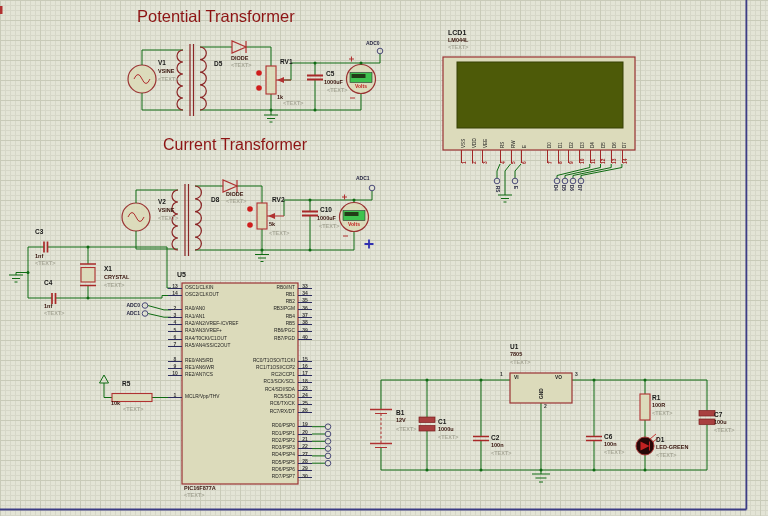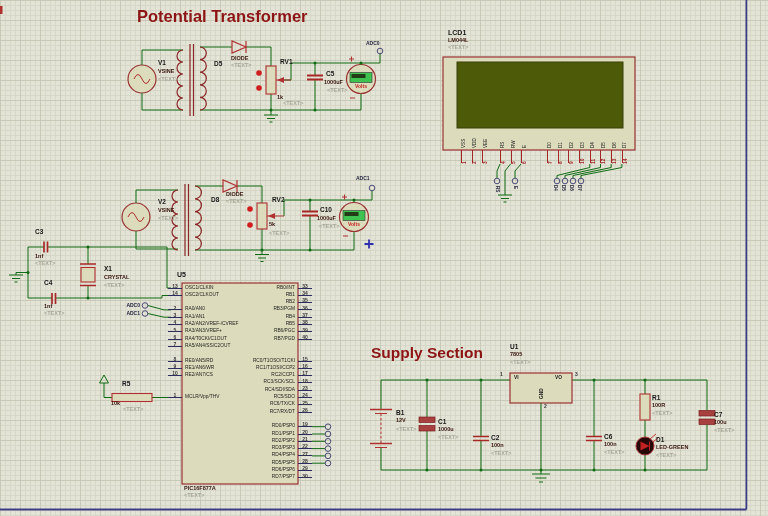--- a/index.html
+++ b/index.html
@@ -9,21 +9,21 @@
     background-image:
       repeating-linear-gradient(to right,#c8cab8 0 1px,transparent 1px 20px),
       repeating-linear-gradient(to bottom,#c8cab8 0 1px,transparent 1px 20px),
       repeating-linear-gradient(to right,#d6d7c8 0 1px,transparent 1px 5px),
       repeating-linear-gradient(to bottom,#d6d7c8 0 1px,transparent 1px 5px);}
   svg.schem{position:absolute;left:0;top:0;}
   .lb{position:absolute;white-space:nowrap;line-height:1;}
   .rf{font-size:6.5px;font-weight:bold;color:#161616;}
   .vl{font-size:5.5px;font-weight:bold;color:#38140d;}
   .tx{font-size:5.5px;font-weight:bold;color:#a7a797;}
-  .tt{font-weight:bold;color:#8d1414;}
+  .tt{font-weight:normal;color:#8d1414;}
   .tm{font-size:5px;font-weight:bold;color:#23233f;}
   .volts{font-size:5px;font-weight:bold;color:#c32222;text-align:center;}
   
   .pcol{position:absolute;display:flex;flex-direction:column;}
   .prow{position:relative;height:7.3px;width:100%;}
   .prow .num{position:absolute;top:-1.2px;left:0;width:14px;text-align:center;font-size:5px;font-weight:bold;color:#3a3a3a;}
   .prow .stub{position:absolute;top:3.6px;left:0;width:14px;height:1px;background:#2c2c5e;}
   .pcol.left .lab{position:absolute;left:17px;top:0.6px;font-size:4.8px;color:#1d1d1d;white-space:nowrap;}
   .pcol.right .lab{position:absolute;right:calc(100% + 3px);top:0.6px;font-size:4.8px;color:#1d1d1d;white-space:nowrap;}
   
@@ -255,21 +255,21 @@
         <circle cx="645" cy="380" r="1.5"></circle>
     <circle cx="427" cy="470" r="1.5"></circle>
         <circle cx="481" cy="470" r="1.5"></circle>
     <circle cx="541" cy="470" r="1.5"></circle>
         <circle cx="594" cy="470" r="1.5"></circle>
     <circle cx="645" cy="470" r="1.5"></circle>
   </g>
 </svg>
 
 <span class="lb tt" style="left:137px;top:8px;font-size:16.5px;">Potential Transformer</span>
-<span class="lb tt" style="left:371px;top:345px;font-size:15.5px;">Supply Section</span>
+<span class="lb tt" style="left:163px;top:137px;font-size:16px;">Current Transformer</span>
 
 <span class="lb rf" style="left:158px;top:60px;">V1</span>
 <span class="lb vl" style="left:158px;top:69px;">VSINE</span>
 <span class="lb tx" style="left:158px;top:77px;">&lt;TEXT&gt;</span>
 <span class="lb rf" style="left:214px;top:61px;">D5</span>
 <span class="lb vl" style="left:231px;top:56px;">DIODE</span>
 <span class="lb tx" style="left:231px;top:63px;">&lt;TEXT&gt;</span>
 <span class="lb rf" style="left:280px;top:59px;">RV1</span>
 <span class="lb vl" style="left:277px;top:95px;">1k</span>
 <span class="lb tx" style="left:283px;top:101px;">&lt;TEXT&gt;</span>

